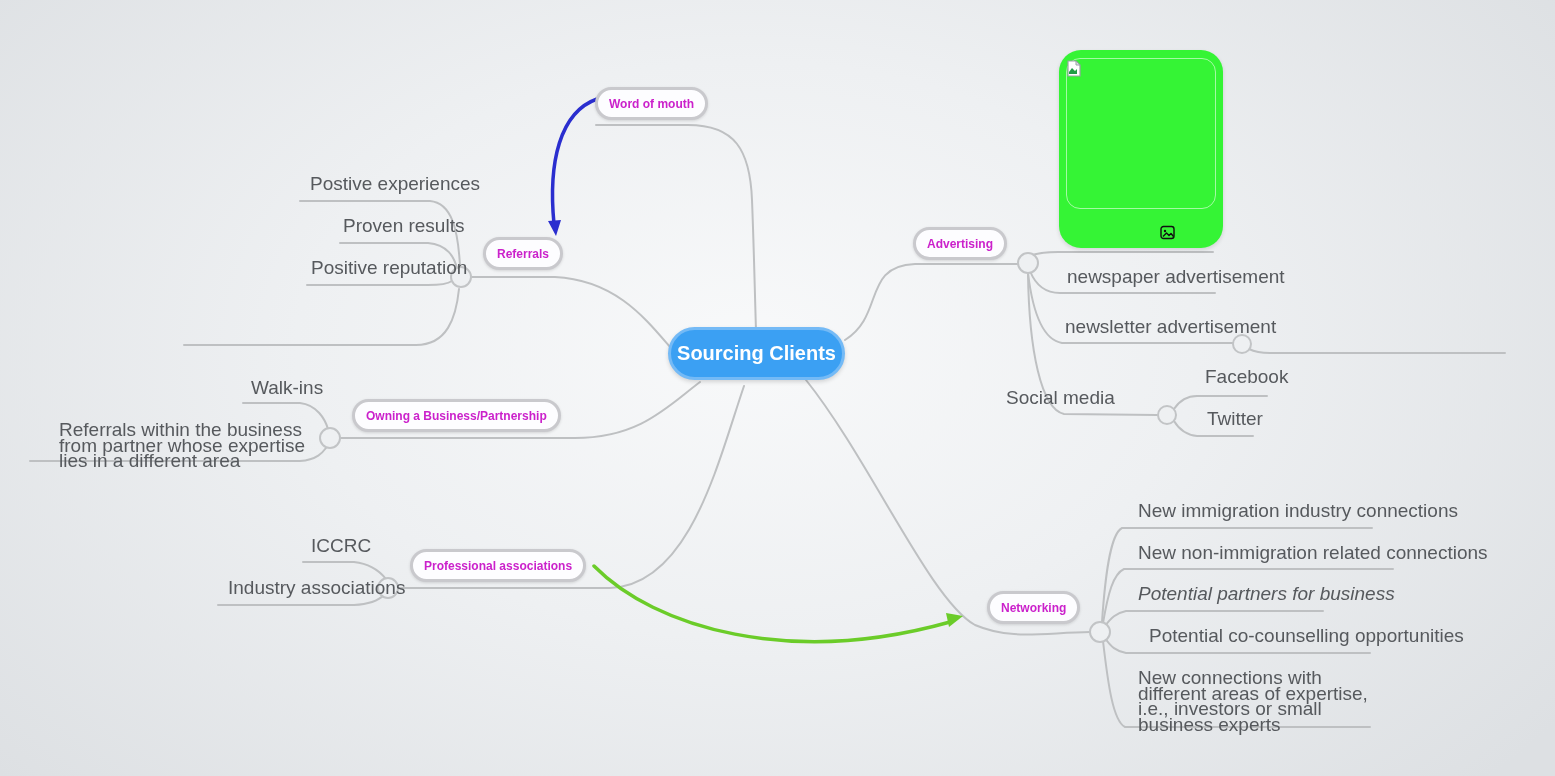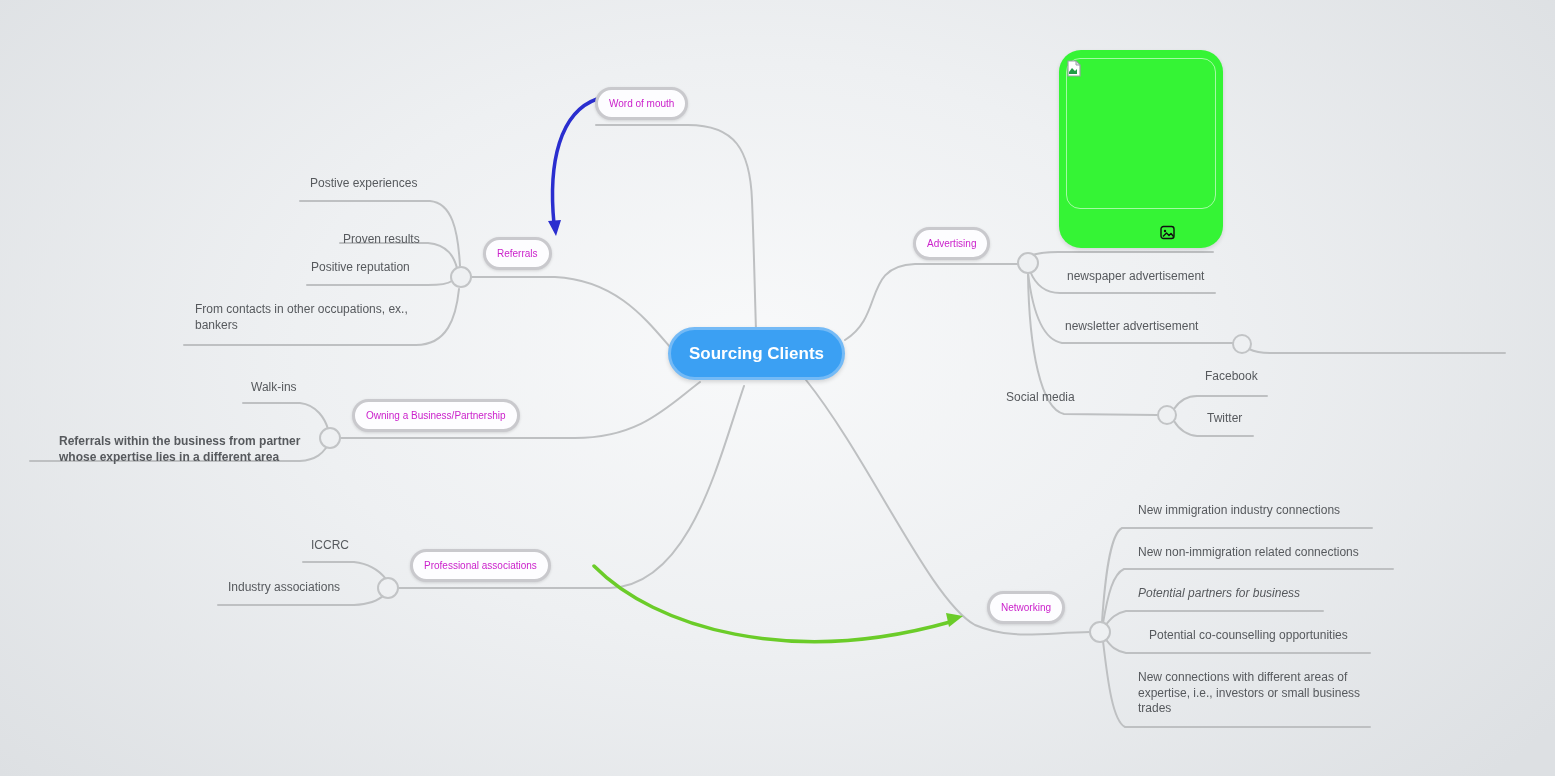--- a/index.html
+++ b/index.html
@@ -2,26 +2,26 @@
 <html><head>
 <meta charset="utf-8">
 <style>
   html,body{margin:0;padding:0;}
   body{width:1555px;height:776px;overflow:hidden;font-family:"Liberation Sans",sans-serif;}
   .stage{position:absolute;left:0;top:0;width:1555px;height:776px;
     background:radial-gradient(ellipse 1000px 640px at 48% 45%, #f8f9fa 0%, #eef0f2 45%, #dde0e3 100%);}
   svg.wires{position:absolute;left:0;top:0;}
   .pill{position:absolute;background:#fdfdff;border:3px solid #c9c9cd;border-radius:18px;
     height:27px;display:inline-flex;align-items:center;padding:0 11px;white-space:nowrap;
-    font-weight:normal;font-size:10px;color:#cb21cb;box-shadow:0 1px 3px rgba(0,0,0,.13);z-index:3;}
+    font-weight:bold;font-size:12px;color:#cb21cb;box-shadow:0 1px 3px rgba(0,0,0,.13);z-index:3;}
   .center-node{position:absolute;left:668px;top:327px;width:171px;height:47px;
     background:#3ba0f3;border:3px solid #74baf6;border-radius:27px;
     display:flex;align-items:center;justify-content:center;
-    font-weight:bold;font-size:17px;color:#ffffff;box-shadow:0 2px 4px rgba(0,0,0,.15);z-index:3;}
-  .label{position:absolute;color:#56595d;font-size:12px;line-height:15.5px;z-index:2;white-space:nowrap;}
+    font-weight:bold;font-size:20px;color:#ffffff;box-shadow:0 2px 4px rgba(0,0,0,.15);z-index:3;}
+  .label{position:absolute;color:#56595d;font-size:19px;line-height:15.5px;z-index:2;white-space:nowrap;}
   .label.wrap{white-space:normal;}
   .image-node{position:absolute;left:1059px;top:50px;width:164px;height:198px;
     background:#35f435;border-radius:22px;box-shadow:0 2px 4px rgba(0,0,0,.12);z-index:3;}
   .image-node .frame{position:absolute;left:7px;top:8px;right:7px;height:149px;
     border:1.5px solid rgba(255,255,255,.55);border-radius:14px;}
   .image-node .broken{position:absolute;left:7px;top:10px;}
   .image-node .glyph{position:absolute;left:101px;top:175px;}
 </style>
 </head>
 <body>
@@ -87,41 +87,40 @@
   <div class="center-node">Sourcing Clients</div>
 
   <div class="pill" style="left:595px;top:87px;">Word of mouth</div>
   <div class="pill" style="left:483px;top:237px;">Referrals</div>
   <div class="pill" style="left:352px;top:399px;">Owning a Business/Partnership</div>
   <div class="pill" style="left:410px;top:549px;">Professional associations</div>
   <div class="pill" style="left:913px;top:227px;">Advertising</div>
   <div class="pill" style="left:987px;top:591px;">Networking</div>
 
   <div class="label" style="left:310px;top:176px;">Postive experiences</div>
-  <div class="label" style="left:343px;top:232px;">Proven results</div>
+  <div class="label" style="left:343px;top:218px;">Proven results</div>
   <div class="label" style="left:311px;top:260px;">Positive reputation</div>
-  <div class="label wrap" style="left:195px;top:302px;width:238px;">From contacts in other occupations, ex., bankers</div>
 
   <div class="label" style="left:251px;top:380px;">Walk-ins</div>
-  <div class="label wrap" style="left:59px;top:434px;width:252px;font-weight:bold;">Referrals within the business from partner whose expertise lies in a different area</div>
+  <div class="label wrap" style="left:59px;top:422px;width:252px;">Referrals within the business from partner whose expertise lies in a different area</div>
 
   <div class="label" style="left:311px;top:538px;">ICCRC</div>
   <div class="label" style="left:228px;top:580px;">Industry associations</div>
 
   <div class="label" style="left:1067px;top:269px;">newspaper advertisement</div>
   <div class="label" style="left:1065px;top:319px;">newsletter advertisement</div>
   <div class="label" style="left:1006px;top:390px;">Social media</div>
   <div class="label" style="left:1205px;top:369px;">Facebook</div>
   <div class="label" style="left:1207px;top:411px;text-align:right;">Twitter</div>
 
   <div class="label" style="left:1138px;top:503px;">New immigration industry connections</div>
   <div class="label" style="left:1138px;top:545px;">New non-immigration related connections</div>
   <div class="label" style="left:1138px;top:586px;font-style:italic;">Potential partners for business</div>
   <div class="label" style="left:1138px;top:628px;margin-left:11px;">Potential co-counselling opportunities</div>
-  <div class="label wrap" style="left:1138px;top:670px;width:244px;">New connections with different areas of expertise, i.e., investors or small business trades</div>
+  <div class="label wrap" style="left:1138px;top:670px;width:244px;">New connections with different areas of expertise, i.e., investors or small business experts</div>
 
   <div class="image-node">
     <div class="frame"></div>
     <svg class="broken" width="17" height="17" viewBox="0 0 17 17">
       <path d="M2 1 h8 l4 4 v11 h-12 z" fill="#ffffff" stroke="#9aa0a6" stroke-width="1.2"></path>
       <path d="M10 1 v4 h4 z" fill="#dfe1e5" stroke="#9aa0a6" stroke-width="1"></path>
       <path d="M3 12 l3 -4 3 3 2 -2 0 5 -8 0 z" fill="#1f9d46"></path>
     </svg>
     <svg class="glyph" width="15" height="15" viewBox="0 0 15 15">
       <rect x="1" y="1.5" width="13" height="12" rx="2.5" fill="none" stroke="#111111" stroke-width="1.4"></rect>

